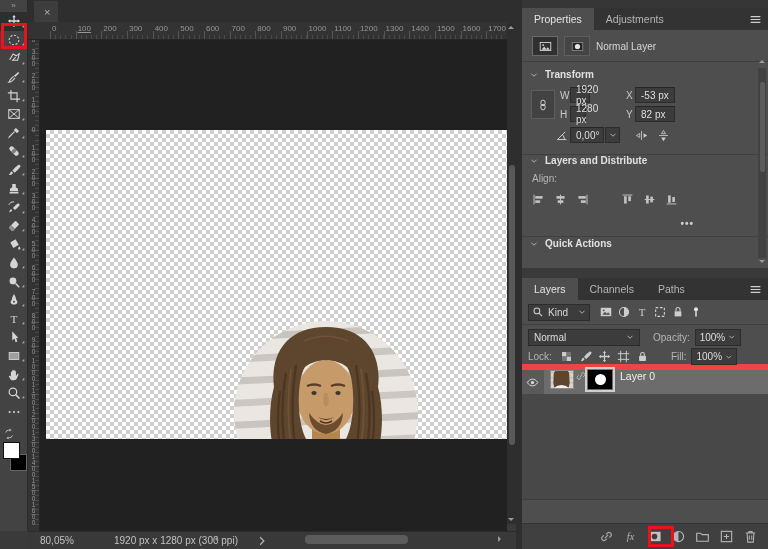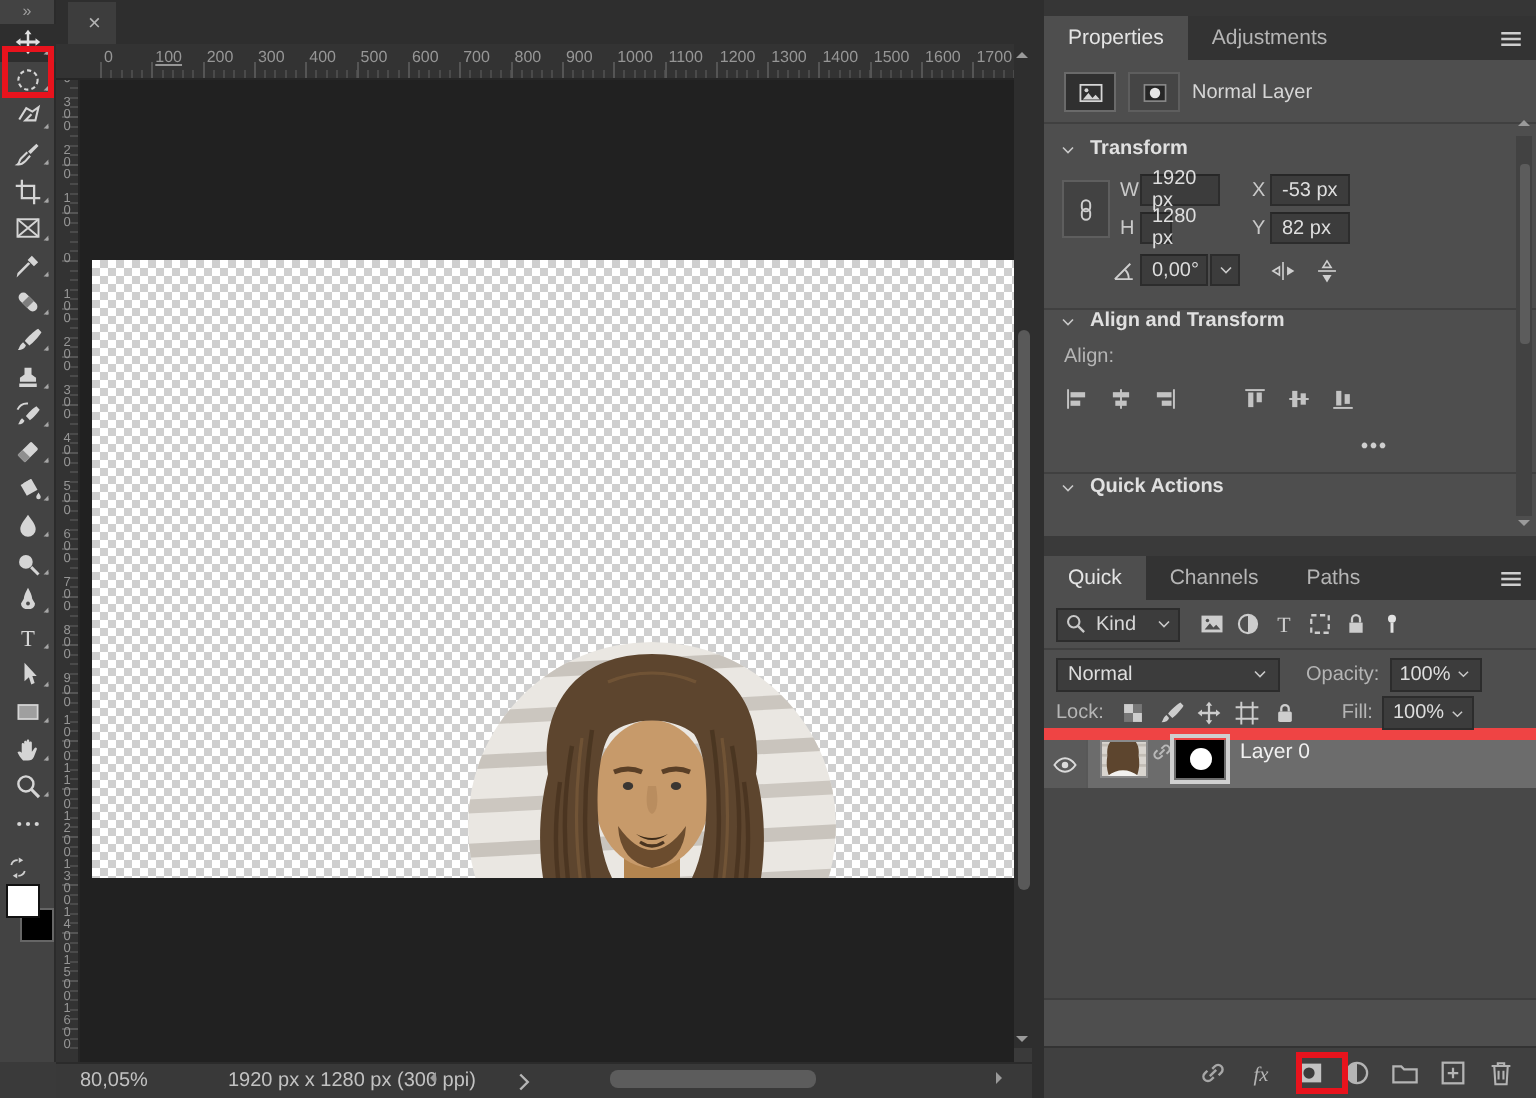--- a/index.html
+++ b/index.html
@@ -518,21 +518,21 @@
     <div id="link-wh" class="abs">
         <span class="pi s12">
           <svg viewBox="0 0 16 16">
             <rect x="5.2" y="1.5" width="5.6" height="7.4" rx="2.8" fill="none" stroke="#cfcfcf" stroke-width="1.3"></rect>
             <rect x="5.2" y="7.1" width="5.6" height="7.4" rx="2.8" fill="none" stroke="#cfcfcf" stroke-width="1.3"></rect>
           </svg>
         </span>
       </div>
     <div class="abs" style="left:0;top:79px;width:246px;">
       <span class="tlabel" style="left:38px;top:3px;">W</span>
-      <div class="tfield" style="left:48px;top:0;width:40px;">1920 px</div>
+      <div class="tfield" style="left:48px;top:0;width:20px;">1920 px</div>
       <span class="tlabel" style="left:104px;top:3px;">X</span>
       <div class="tfield" style="left:113px;top:0;width:40px;">-53 px</div>
     </div>
     <div class="abs" style="left:0;top:98px;width:246px;">
       <span class="tlabel" style="left:38px;top:3px;">H</span>
       <div class="tfield" style="left:48px;top:0;width:16px;">1280 px</div>
       <span class="tlabel" style="left:104px;top:3px;">Y</span>
       <div class="tfield" style="left:113px;top:0;width:40px;">82 px</div>
     </div>
     <div class="abs" style="left:0;top:119px;width:246px;height:18px;">
@@ -564,21 +564,21 @@
           </svg>
         </span>
     </div>
     <div class="sep abs" style="left:0;top:142px;width:246px;"></div>
     <div class="sec-head abs" style="left:0;top:144px;width:230px;padding-top:3px;">
       <span class="pi chev">
           <svg viewBox="0 0 16 16">
             <path fill="none" stroke="#c9c9c9" stroke-width="1.6" d="m3 5.5 5 5 5-5"></path>
           </svg>
         </span>
-      <span>Align and Transform</span>
+      <span>Layers and Distribute</span>
     </div>
     <div class="abs dimtext" style="left:10px;top:165px;">Align:</div>
     <div id="align-icons" class="align-row abs" style="left:0;top:181px;width:240px;">
         <span class="pi s13">
           <svg viewBox="0 0 16 16">
             <path stroke="#c3c3c3" stroke-width="1.2" d="M2.5 2v12"></path>
             <rect x="4" y="3.8" width="9" height="3.2" fill="#c3c3c3"></rect>
             <rect x="4" y="9" width="6" height="3.2" fill="#c3c3c3"></rect>
           </svg>
         </span>
@@ -630,21 +630,21 @@
       <span>Quick Actions</span>
     </div>
   </div>
   <div id="props-sb" class="abs"></div>
   <div id="props-sb-thumb" class="abs"></div>
   <span class="sarrow" style="left:759px;top:60px;border-bottom-color:#9a9a9a;border-top:none;"></span>
   <span class="sarrow" style="left:759px;top:260px;border-top-color:#9a9a9a;border-bottom:none;"></span>
 
   <div id="layers" class="abs panel">
     <div class="ptabs">
-      <div class="ptab active">Quick</div>
+      <div class="ptab active">Layers</div>
       <div class="ptab">Channels</div>
       <div class="ptab">Paths</div>
       <div class="pmenu">
           <span class="pi s13">
             <svg viewBox="0 0 16 16">
               <path stroke="#cfcfcf" stroke-width="1.5" d="M2 4.5h12M2 8h12M2 11.5h12"></path>
             </svg>
           </span>
         </div>
     </div>

